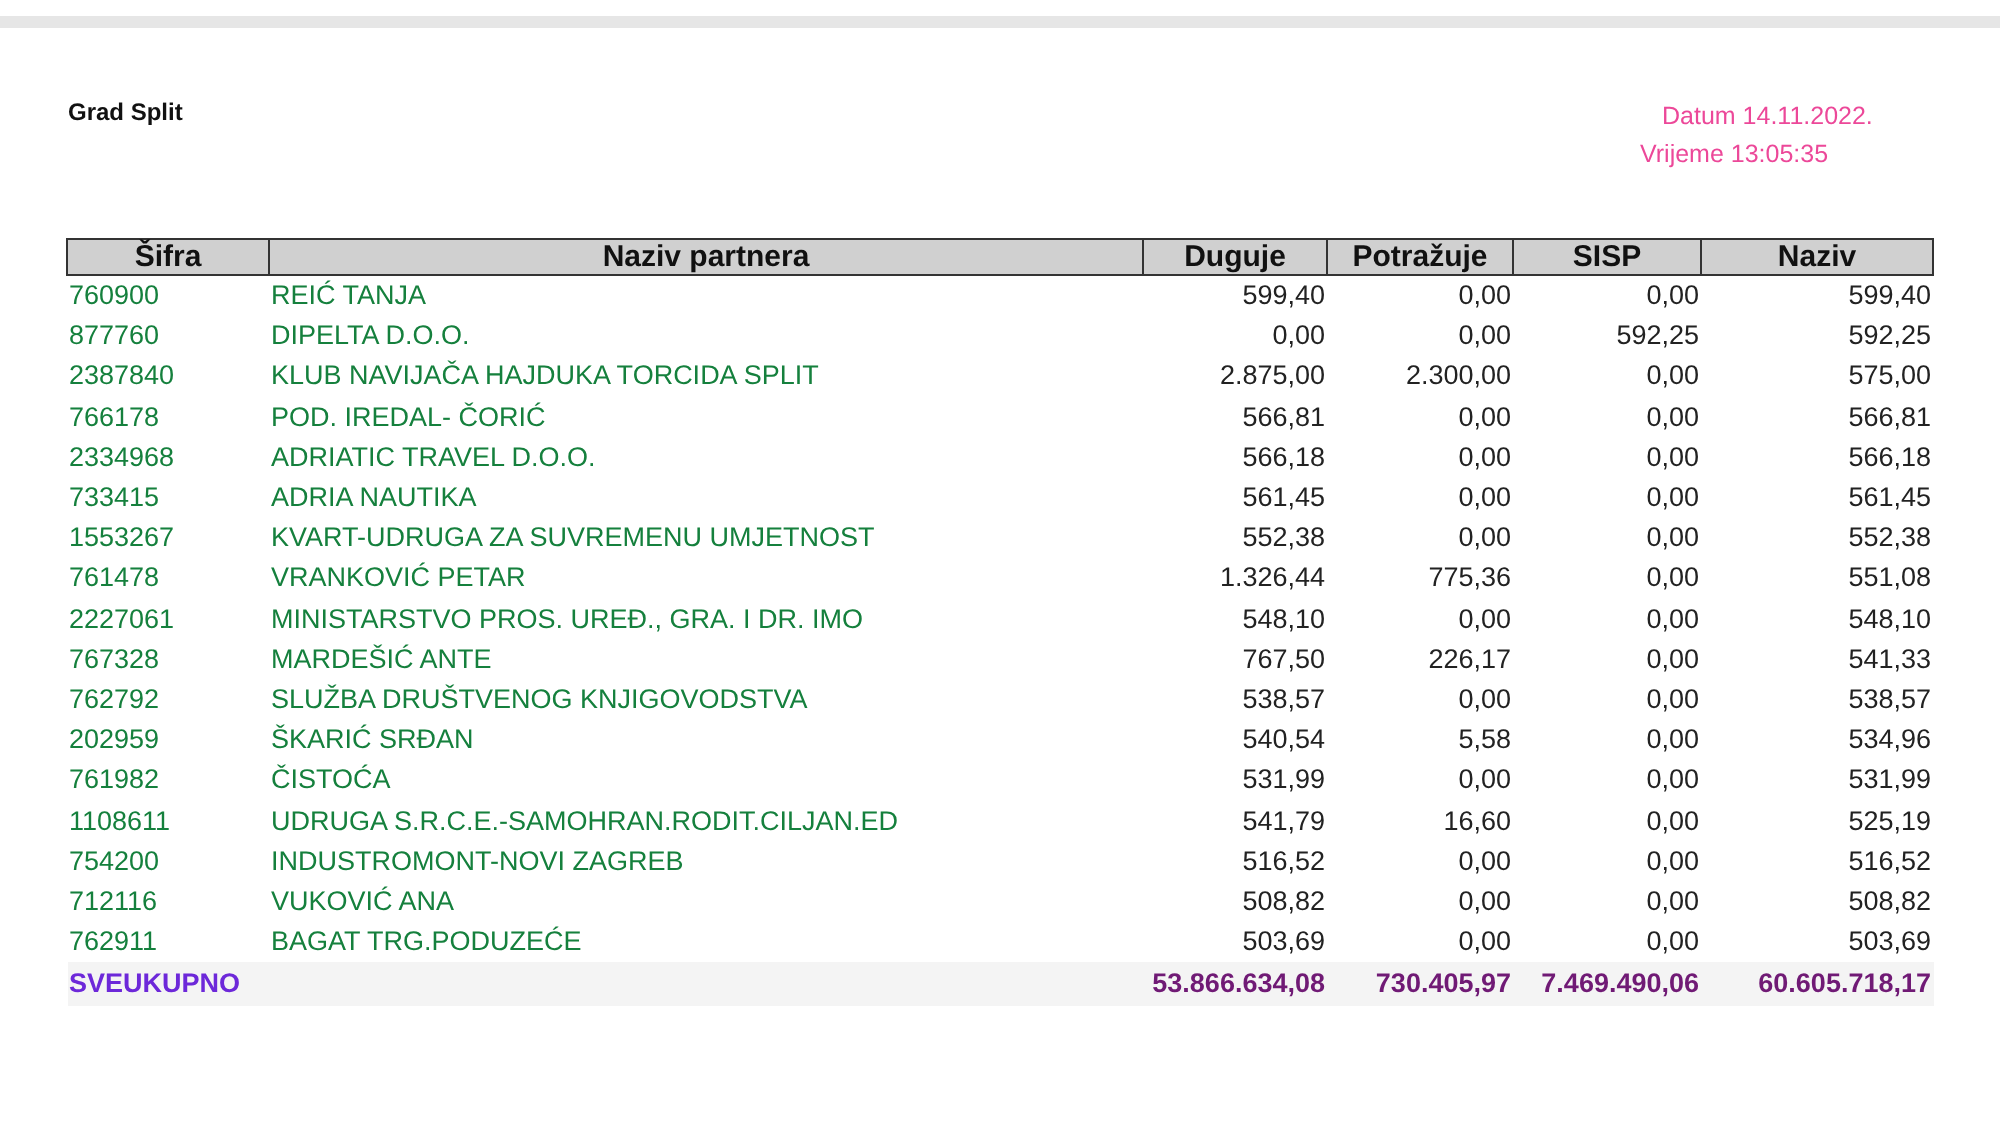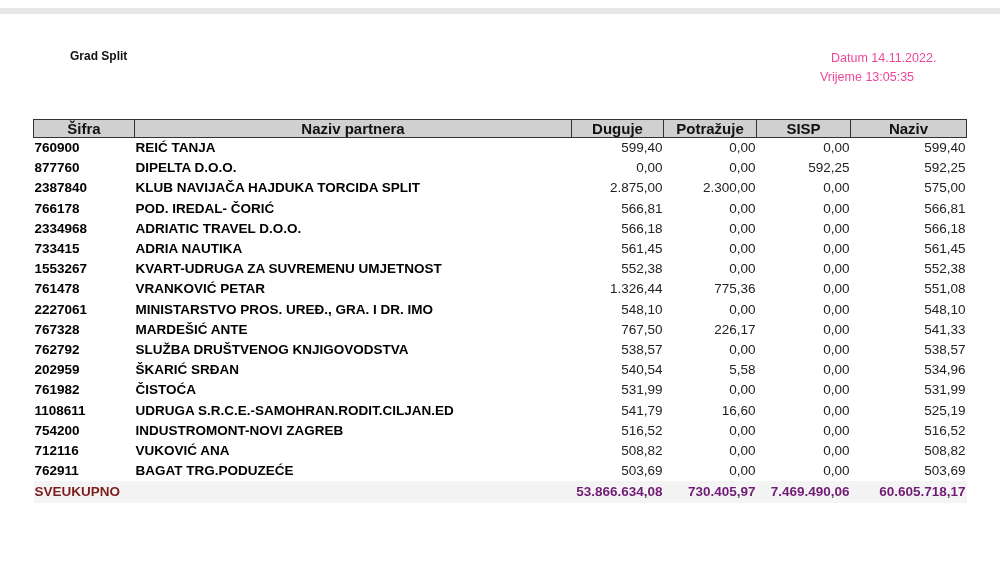--- a/index.html
+++ b/index.html
@@ -9,21 +9,21 @@
       font-family: "Liberation Sans", sans-serif;
       color: #111;
     }
     .topbar {
       position: absolute; left: 0; top: 0; width: 1000px; height: 14px;
       background: #ffffff;
       border-bottom: 6px solid #e6e6e6;
     }
     .org {
       position: absolute; left: 34px; top: 49px;
-      font-size: 12px; font-weight: bold; color: #111; margin-left: 36px;
+      font-size: 12px; font-weight: bold; color: #111;
     }
     .meta {
       position: absolute; left: 820px; top: 49px; width: 130px;
       font-size: 12.5px; color: #ec4899; line-height: 19px;
     }
     .meta .date { padding-left: 11px; }
     table.report {
       position: absolute; left: 33px; top: 119px;
       border-collapse: collapse;
       width: 933px;
@@ -33,24 +33,24 @@
       background: #d0d0d0;
       border: 1px solid #333;
       font-size: 15px; font-weight: bold;
       height: 15px; text-align: center;
       color: #111;
     }
     table.report td {
       height: 20.2px; font-size: 13.5px;
       padding: 0 1px; white-space: nowrap;
     }
-    td.code, td.name { font-weight: bold; color: #000000; }
+    td.code, td.name { font-weight: normal; color: #15803d; }
     td.num { text-align: right; color: #222; }
     tr.total td {
-      background: #f4f4f4; font-weight: bold; color: #7f1d1d;
+      background: #f4f4f4; font-weight: bold; color: #6d28d9;
       height: 22px;
     }
     tr.total td.num { color: #701a75; }
   </style>
 </head>
 <body>
 
 <div class="topbar"></div>
 
 <div class="org">Grad Split</div>

